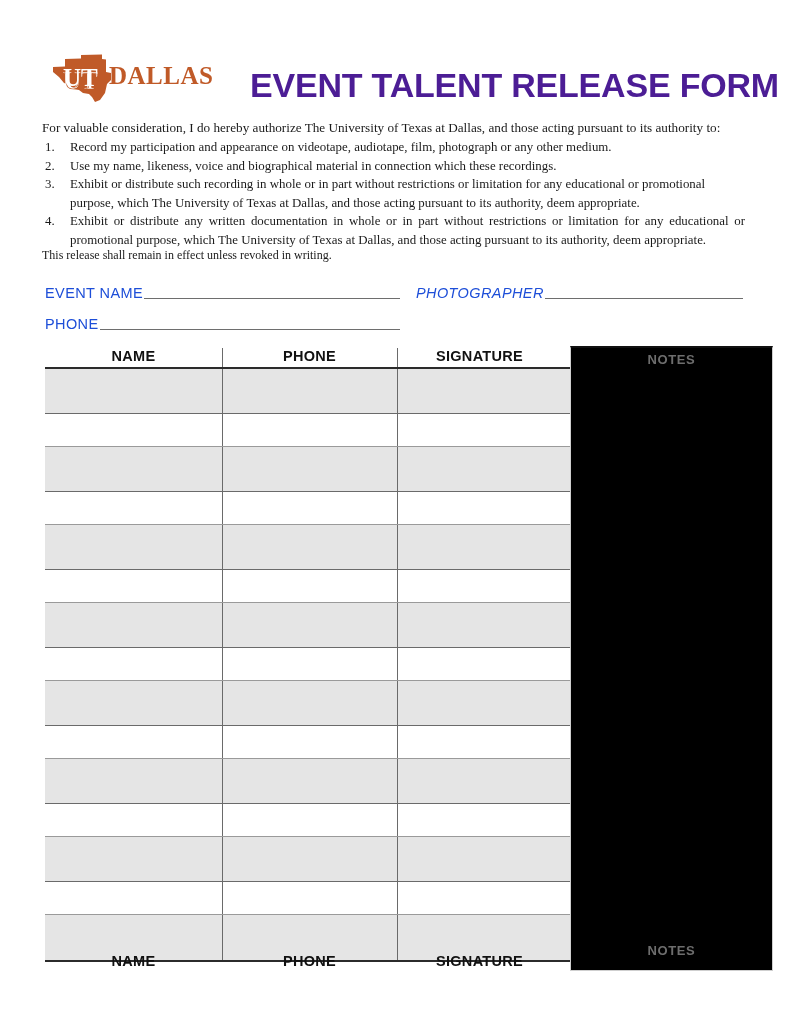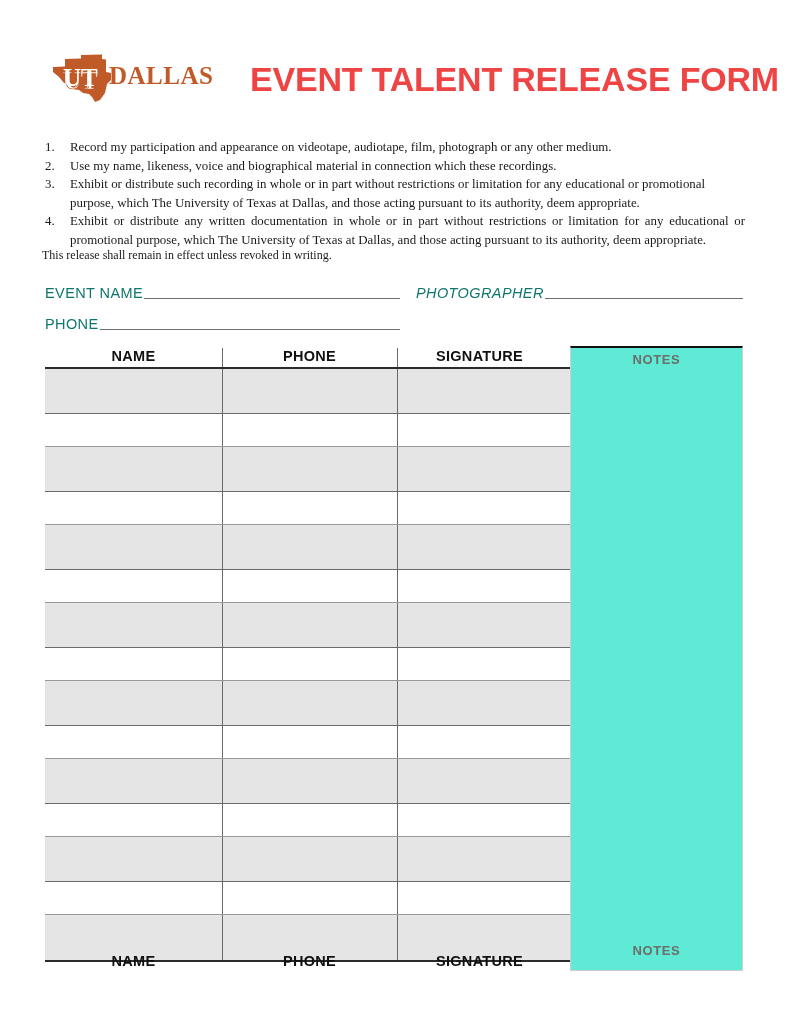--- a/index.html
+++ b/index.html
@@ -41,28 +41,28 @@
     height: 56px;
   }
   .logo-svg {
     position: absolute;
     left: 0;
     top: 0;
   }
   .doc-title {
     position: absolute;
     left: 205px;
-    top: 10px;
+    top: 16px;
     width: 495px;
     text-align: right;
     font-family: "Liberation Sans", sans-serif;
     font-weight: bold;
     font-size: 34px;
     letter-spacing: -0.2px;
-    color: #ef4444;
+    color: #4c1d95;
     white-space: nowrap;
   }
 
   
   .intro {
     position: absolute;
     left: 42px;
     top: 119px;
     width: 700px;
     font-size: 13.2px;
@@ -106,21 +106,21 @@
     top: 0;
     height: 22px;
     display: flex;
     align-items: flex-end;
   }
   .field-label {
     font-family: "Liberation Sans", sans-serif;
     font-size: 14.5px;
     font-weight: normal;
     letter-spacing: 0.4px;
-    color: #0f766e;
+    color: #1d4ed8;
     white-space: nowrap;
     line-height: 16px;
     text-align: right;
   }
   .field-rule {
     flex: 1 1 auto;
     border-bottom: 1.3px solid #6e6e6e;
     margin-bottom: 2px;
     margin-left: 1px;
   }
@@ -209,24 +209,24 @@
     height: 19px;
     width: 1.3px;
     background: #6a6a6a;
   }
 
   
   .notes-box {
     position: absolute;
     left: 570px;
     top: 346px;
-    width: 173px;
+    width: 203px;
     height: 625px;
     box-sizing: border-box;
-    background: #5eead4;
+    background: #000000;
     border-top: 2.6px solid #111111;
     border-left: 1.3px solid #cfcfcf;
     border-right: 1.3px solid #cfcfcf;
     border-bottom: 1.3px solid #cfcfcf;
   }
   .notes-label-top {
     position: absolute;
     left: 0;
     top: 4px;
     width: 100%;
@@ -290,20 +290,21 @@
       <span style="position:absolute;left:18px;top:14px;font-family:'Liberation Serif',serif;
                    font-size:25px;font-weight:bold;color:#ffffff;letter-spacing:0px;">UT</span>
       <span style="position:absolute;left:64px;top:12px;font-family:'Liberation Serif',serif;
                    font-size:25px;font-weight:bold;color:#C05A28;letter-spacing:0.5px;
                    font-variant:small-caps;">DALLAS</span>
     </div>
 
     <div class="doc-title">EVENT TALENT RELEASE FORM</div>
   </div>
 
+  <div class="intro">For valuable consideration, I do hereby authorize The University of Texas at Dallas, and those acting pursuant to its authority to:</div>
 
   <div class="list">
     <div class="list-item">
       <span class="list-num">1.</span>
       <span>Record my participation and appearance on videotape, audiotape, film, photograph or any other medium.</span>
     </div>
     <div class="list-item">
       <span class="list-num">2.</span>
       <span>Use my name, likeness, voice and biographical material in connection which these recordings.</span>
     </div>

